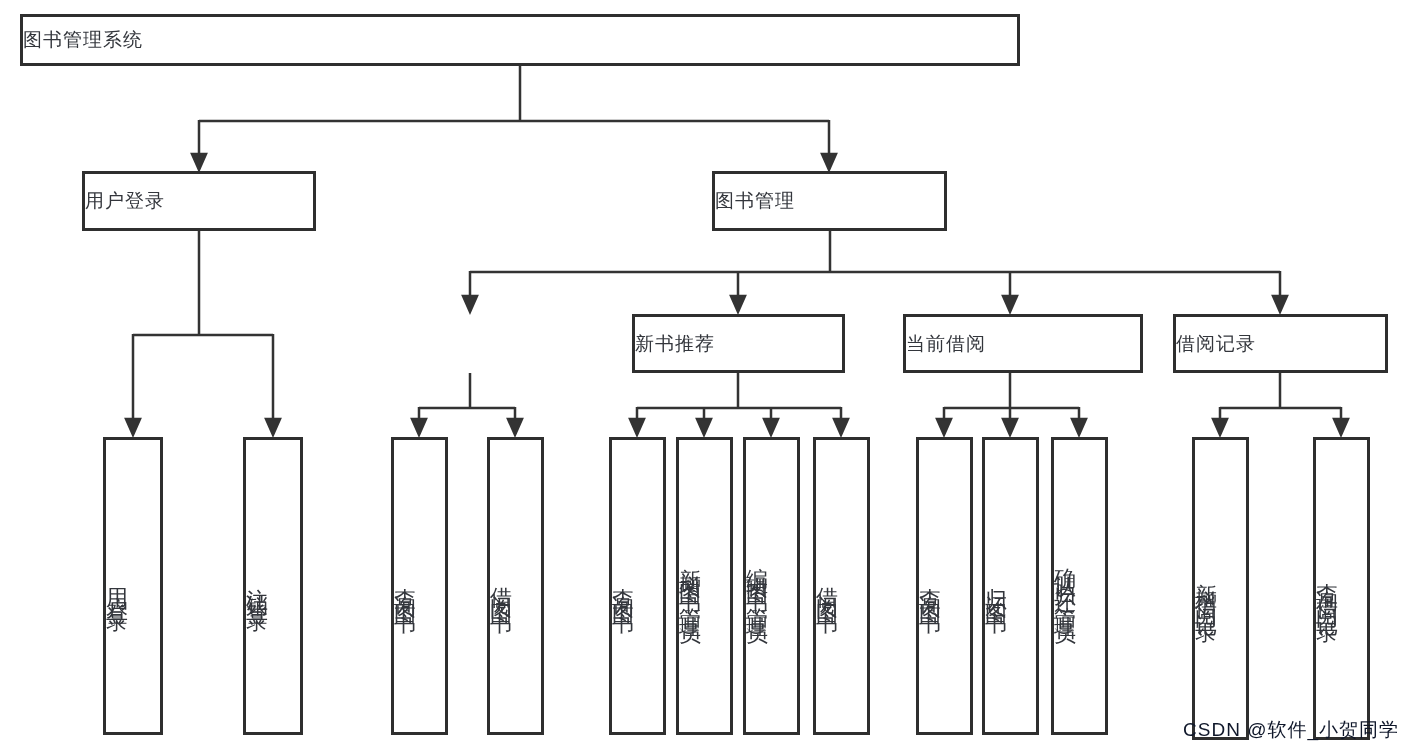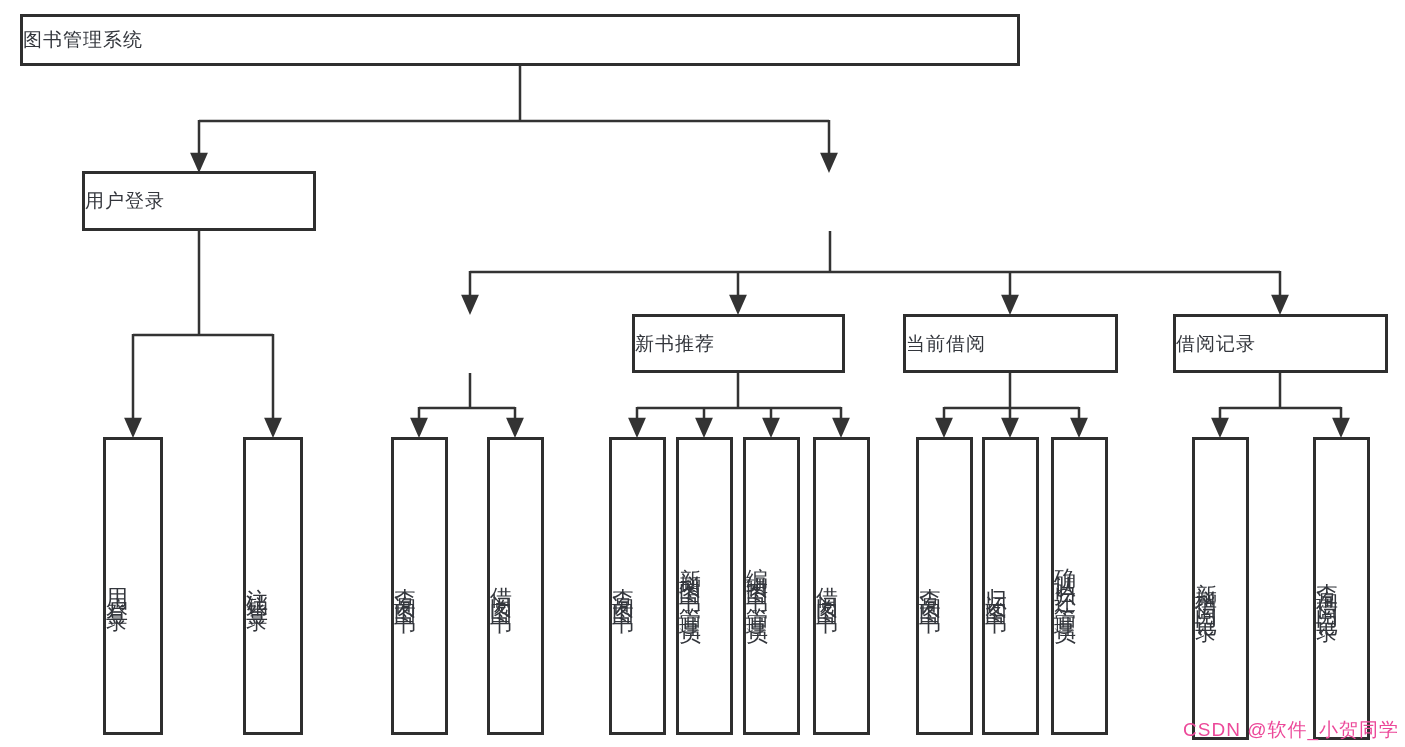--- a/index.html
+++ b/index.html
@@ -32,21 +32,21 @@
     font-size: 22px;
     letter-spacing: 8px;
     line-height: 1;
     color: #33363c;
   }
   .watermark {
     position: absolute;
     right: 6px;
     bottom: 4px;
     font-size: 19px;
-    color: #ec4899;
+    color: #0f172a;
     letter-spacing: 1px;
     white-space: nowrap;
   }
 </style>
 </head>
 <body>
 
 <div class="canvas">
 
   <svg class="connectors" viewBox="0 0 1405 747" xmlns="http://www.w3.org/2000/svg">
@@ -101,25 +101,28 @@
     </g>
   </svg>
 
   <div class="node h-label" style="left:20px; top:14px; width:1000px; height:52px;">
     <span>图书管理系统</span>
   </div>
 
   <div class="node h-label" style="left:82px; top:171px; width:234px; height:60px;">
     <span>用户登录</span>
   </div>
+  <div class="node h-label" style="left:712px; top:171px; width:235px; height:60px;">
+    <span>图书管理</span>
+  </div>
 
   <div class="node h-label" style="left:632px; top:314px; width:213px; height:59px;">
     <span>新书推荐</span>
   </div>
-  <div class="node h-label" style="left:903px; top:314px; width:215px; height:59px;">
+  <div class="node h-label" style="left:903px; top:314px; width:240px; height:59px;">
     <span>当前借阅</span>
   </div>
   <div class="node h-label" style="left:1173px; top:314px; width:215px; height:59px;">
     <span>借阅记录</span>
   </div>
 
   <div class="node leaf" style="left:103px; top:437px; width:60px; height:298px;">
     <span>用户登录</span>
   </div>
   <div class="node leaf" style="left:243px; top:437px; width:60px; height:298px;">

